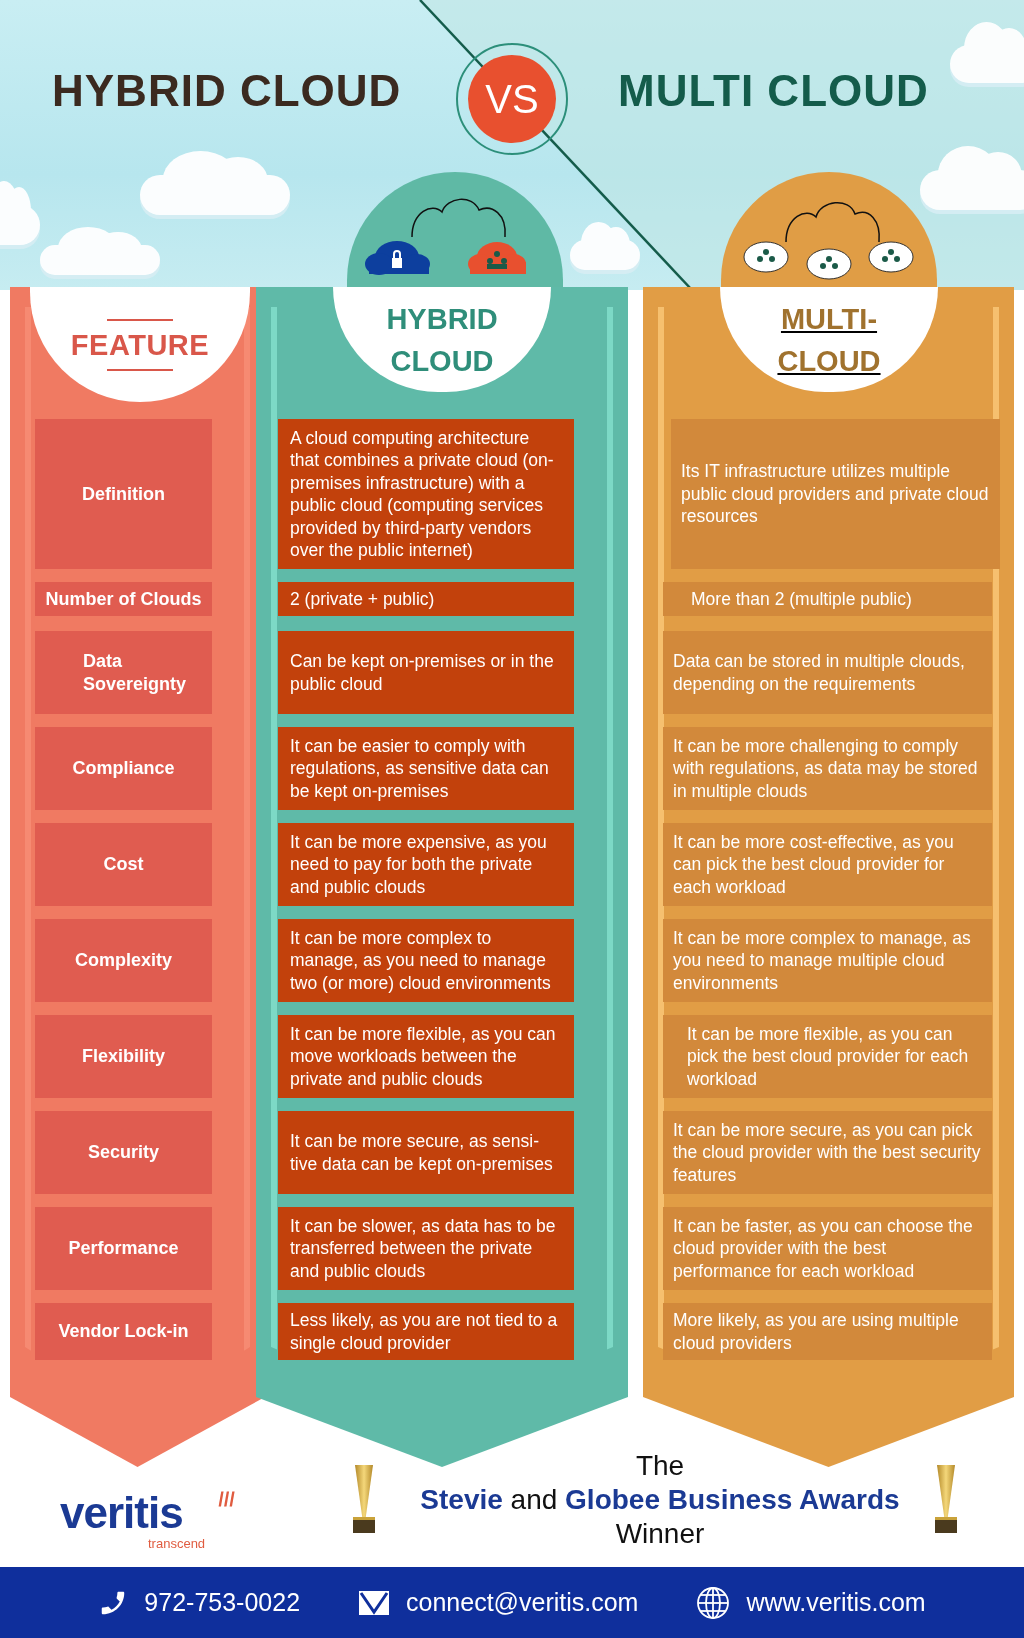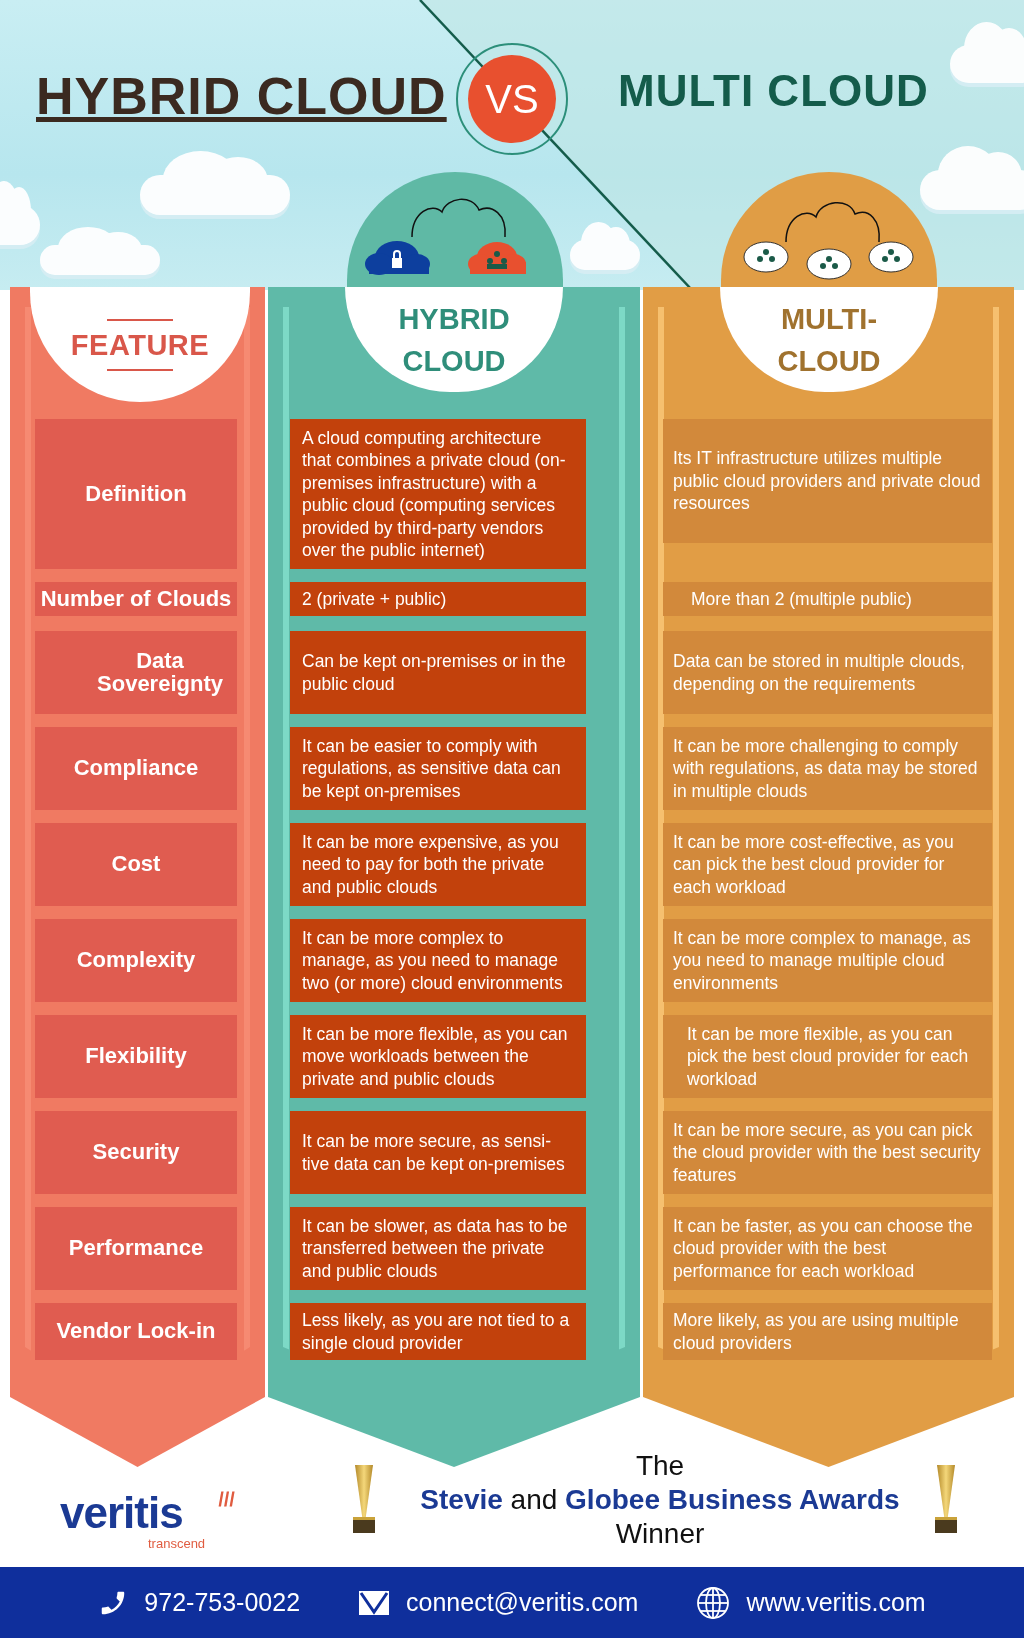--- a/index.html
+++ b/index.html
@@ -10,56 +10,56 @@
     background: linear-gradient(180deg, #c9eef3 0%, #b7e6ee 60%, #c6ecf1 100%); overflow: hidden; }
   .sky-right { position: absolute; left: 0; top: 0; width: 1024px; height: 290px;
     background: #bfe6e4; clip-path: polygon(420px 0, 1024px 0, 1024px 290px, 690px 290px); opacity: .55; }
   .diag-line { position: absolute; left: 0; top: 0; width: 1024px; height: 290px; }
 
   .cloud { position: absolute; background: #fff; border-radius: 50px; box-shadow: 0 4px 0 #d6eef4; opacity: .95; }
   .cloud::before, .cloud::after { content: ""; position: absolute; background: #fff; border-radius: 50%; }
   .cloud::before { width: 50%; height: 140%; left: 15%; top: -60%; }
   .cloud::after { width: 40%; height: 120%; left: 45%; top: -45%; }
 
-  .title-left { position: absolute; left: 36px; top: 66px; font-size: 52px; font-weight: 700; color: #3b2a20; letter-spacing: 1px; text-decoration: underline; }
+  .title-left { position: absolute; left: 52px; top: 66px; font-size: 44px; font-weight: 700; color: #3b2a20; letter-spacing: 1px; }
   .title-right { position: absolute; left: 618px; top: 66px; font-size: 44px; font-weight: 700; color: #145c4b; letter-spacing: 1px; }
   .vs-ring { position: absolute; left: 456px; top: 43px; width: 112px; height: 112px; border-radius: 50%; border: 2px solid #2c8f7a; }
   .vs-circle { position: absolute; left: 468px; top: 55px; width: 88px; height: 88px; border-radius: 50%; background: #e8502f;
     color: #fff; font-size: 40px; display: flex; align-items: center; justify-content: center; font-weight: 400; }
 
   .dome { position: absolute; border-radius: 110px 110px 0 0; }
   .dome.hybrid { left: 347px; top: 172px; width: 216px; height: 118px; background: #5fb9a5; }
   .dome.multi { left: 721px; top: 172px; width: 216px; height: 118px; background: #e09d45; }
 
   .col { position: absolute; top: 287px; }
   .col-feature { left: 10px; width: 255px; height: 1180px; }
-  .col-hybrid { left: 268px; width: 372px; height: 1180px; }
+  .col-hybrid { left: 256px; width: 372px; height: 1180px; }
   .col-multi { left: 643px; width: 371px; height: 1180px; }
 
   .shape { position: absolute; inset: 0; }
   .shape.feature { background: #f07a62; clip-path: polygon(0 0, 100% 0, 100% 1110px, 50% 1180px, 0 1110px); }
   .shape.hybrid { background: #5fbaa8; clip-path: polygon(0 0, 100% 0, 100% 1110px, 50% 1180px, 0 1110px); }
   .shape.multi { background: #e19d45; clip-path: polygon(0 0, 100% 0, 100% 1110px, 50% 1180px, 0 1110px); }
   .inner { position: absolute; left: 15px; right: 15px; top: 20px; bottom: 30px; border: 6px solid; border-top: none; }
   .inner.feature { border-color: #f68a72; clip-path: polygon(0 0, 100% 0, 100% 1040px, 50% 1110px, 0 1040px); }
   .inner.hybrid { border-color: #7dd9c6; clip-path: polygon(0 0, 100% 0, 100% 1040px, 50% 1110px, 0 1040px); }
   .inner.multi { border-color: #f6c06f; clip-path: polygon(0 0, 100% 0, 100% 1040px, 50% 1110px, 0 1040px); }
 
   .head-oval { position: absolute; background: #fff; border-radius: 0 0 120px 120px / 0 0 120px 120px; display: flex; flex-direction: column; align-items: center; justify-content: center; }
   .head-oval.feature { left: 20px; top: 0; width: 220px; height: 115px; }
   .head-oval.hybrid { left: 77px; top: 0; width: 218px; height: 105px; }
-  .head-oval.multi { left: 77px; top: 0; width: 218px; height: 105px; }
+  .head-oval.multi { left: 77px; top: 0; width: 218px; height: 105px; text-decoration: underline; }
   .head-text { font-size: 29px; font-weight: 700; text-align: center; line-height: 42px; }
   .feature-text { color: #d9574a; letter-spacing: .5px; }
   .feature-rule { width: 66px; height: 2px; background: #d9574a; margin: 3px 0; }
   .hybrid-text { color: #2f8e7a; }
   .multi-text { color: #a0722e; }
 
   .cell { position: absolute; color: #fff; font-size: 17.5px; line-height: 22.5px; display: flex; align-items: center; }
-  .cell.feat { justify-content: center; text-align: center; font-weight: 700; font-size: 22px; background: #e05c50; left: 25px; width: 202px; }
+  .cell.feat { justify-content: center; font-weight: 700; font-size: 18px; background: #e05c50; left: 25px; width: 177px; }
   .cell.hyb { background: #c2410c; left: 22px; width: 296px; padding: 0 12px; }
   .cell.mul { background: #d2893b; left: 20px; width: 329px; padding: 0 10px; }
 
   .logo { position: absolute; left: 60px; top: 1488px; }
   .logo-word { font-size: 44px; font-weight: 700; color: #1b3a94; letter-spacing: -1px; }
   .logo-ticks { position: absolute; left: 158px; top: 0px; color: #e05c40; font-size: 20px; font-weight: 700; transform: skewX(-20deg); }
   .logo-sub { position: absolute; left: 88px; top: 48px; font-size: 13px; color: #e05c40; }
 
   .award { position: absolute; left: 380px; top: 1450px; width: 560px; text-align: center; }
   .award .l1 { font-size: 28px; color: #111; }
@@ -179,21 +179,21 @@
   <div class="cell hyb" style="top:1016px;height:57px;">Less likely, as you are not tied to a single cloud provider</div>
 </div>
 
 <div class="col col-multi">
   <div class="shape multi"></div>
   <div class="inner multi"></div>
   <div class="head-oval multi">
     <div class="head-text multi-text">MULTI-</div>
     <div class="head-text multi-text">CLOUD</div>
   </div>
-  <div class="cell mul" style="top:132px;height:124px;">Its IT infrastructure utilizes multiple public cloud providers and private cloud resources</div>
+  <div class="cell mul" style="top:132px;height:150px;margin-left:8px;">Its IT infrastructure utilizes multiple public cloud providers and private cloud resources</div>
   <div class="cell mul" style="top:295px;height:34px;padding-left:28px;">More than 2 (multiple public)</div>
   <div class="cell mul" style="top:344px;height:83px;">Data can be stored in multiple clouds, depending on the requirements</div>
   <div class="cell mul" style="top:440px;height:83px;">It can be more challenging to comply with regulations, as data may be stored in multiple clouds</div>
   <div class="cell mul" style="top:536px;height:83px;">It can be more cost-effective, as you can pick the best cloud provider for each workload</div>
   <div class="cell mul" style="top:632px;height:83px;">It can be more complex to manage, as you need to manage multiple cloud environments</div>
   <div class="cell mul" style="top:728px;height:83px;padding-left:24px;">It can be more flexible, as you can pick the best cloud provider for each workload</div>
   <div class="cell mul" style="top:824px;height:83px;">It can be more secure, as you can pick the cloud provider with the best security features</div>
   <div class="cell mul" style="top:920px;height:83px;">It can be faster, as you can choose the cloud provider with the best performance for each workload</div>
   <div class="cell mul" style="top:1016px;height:57px;">More likely, as you are using multiple cloud providers</div>
 </div>

